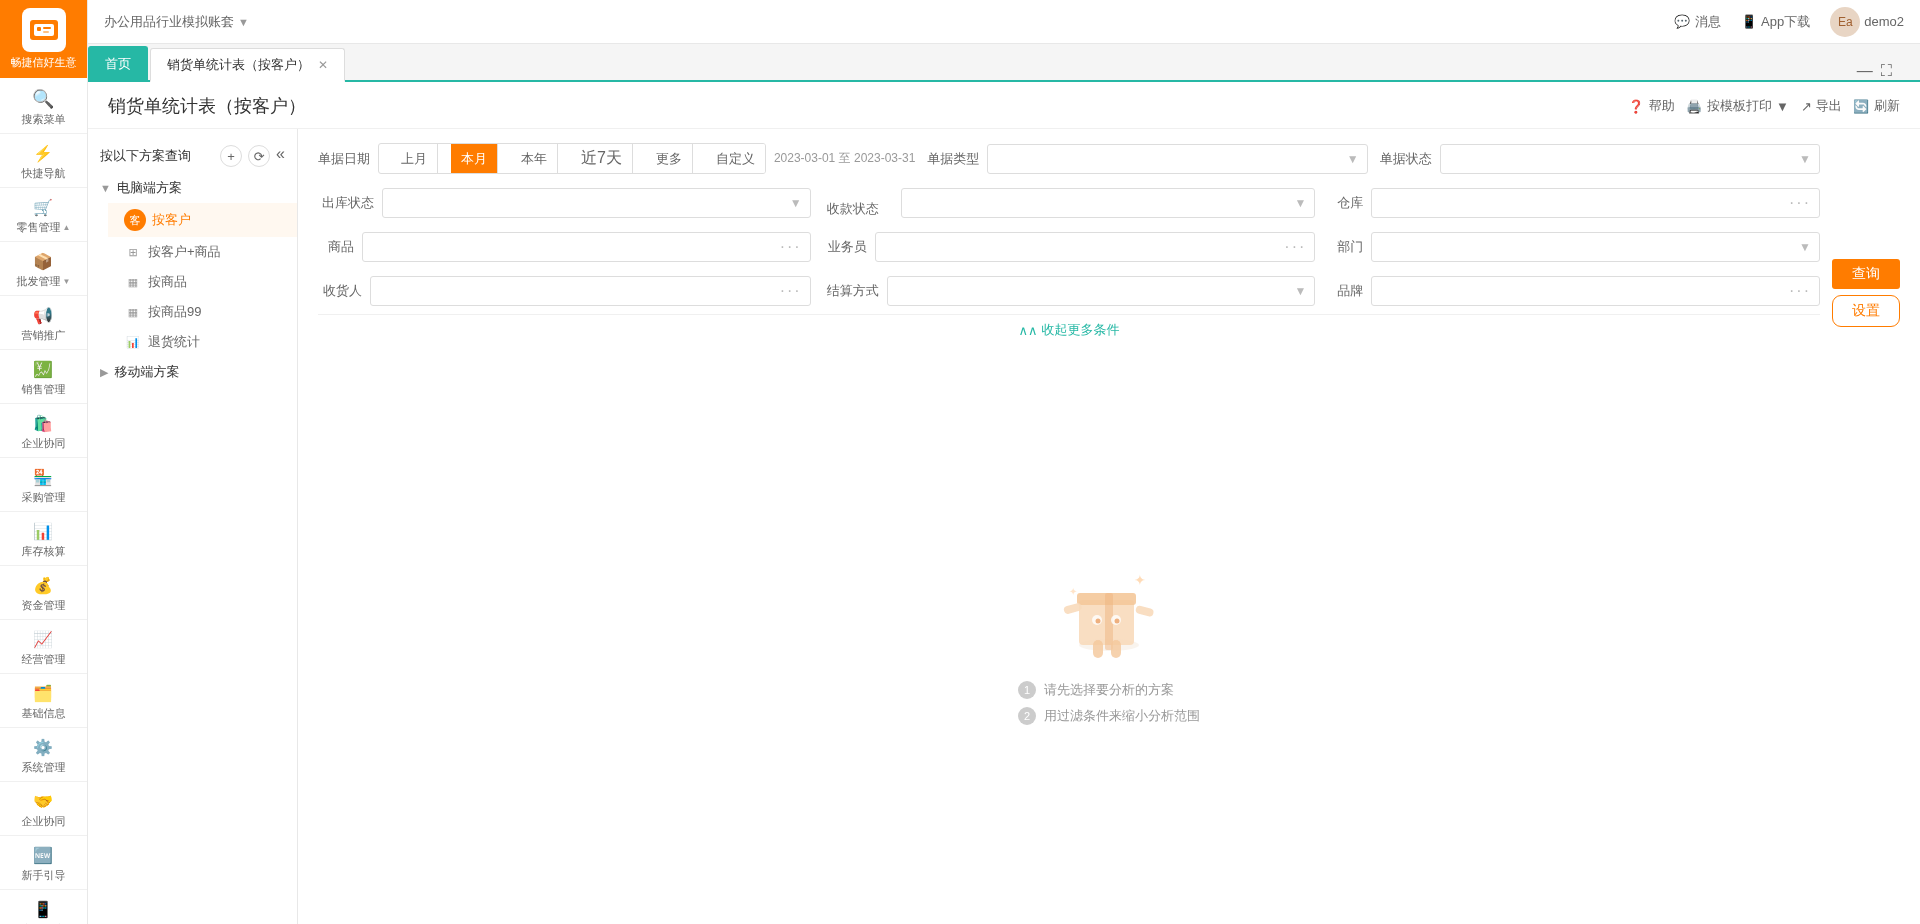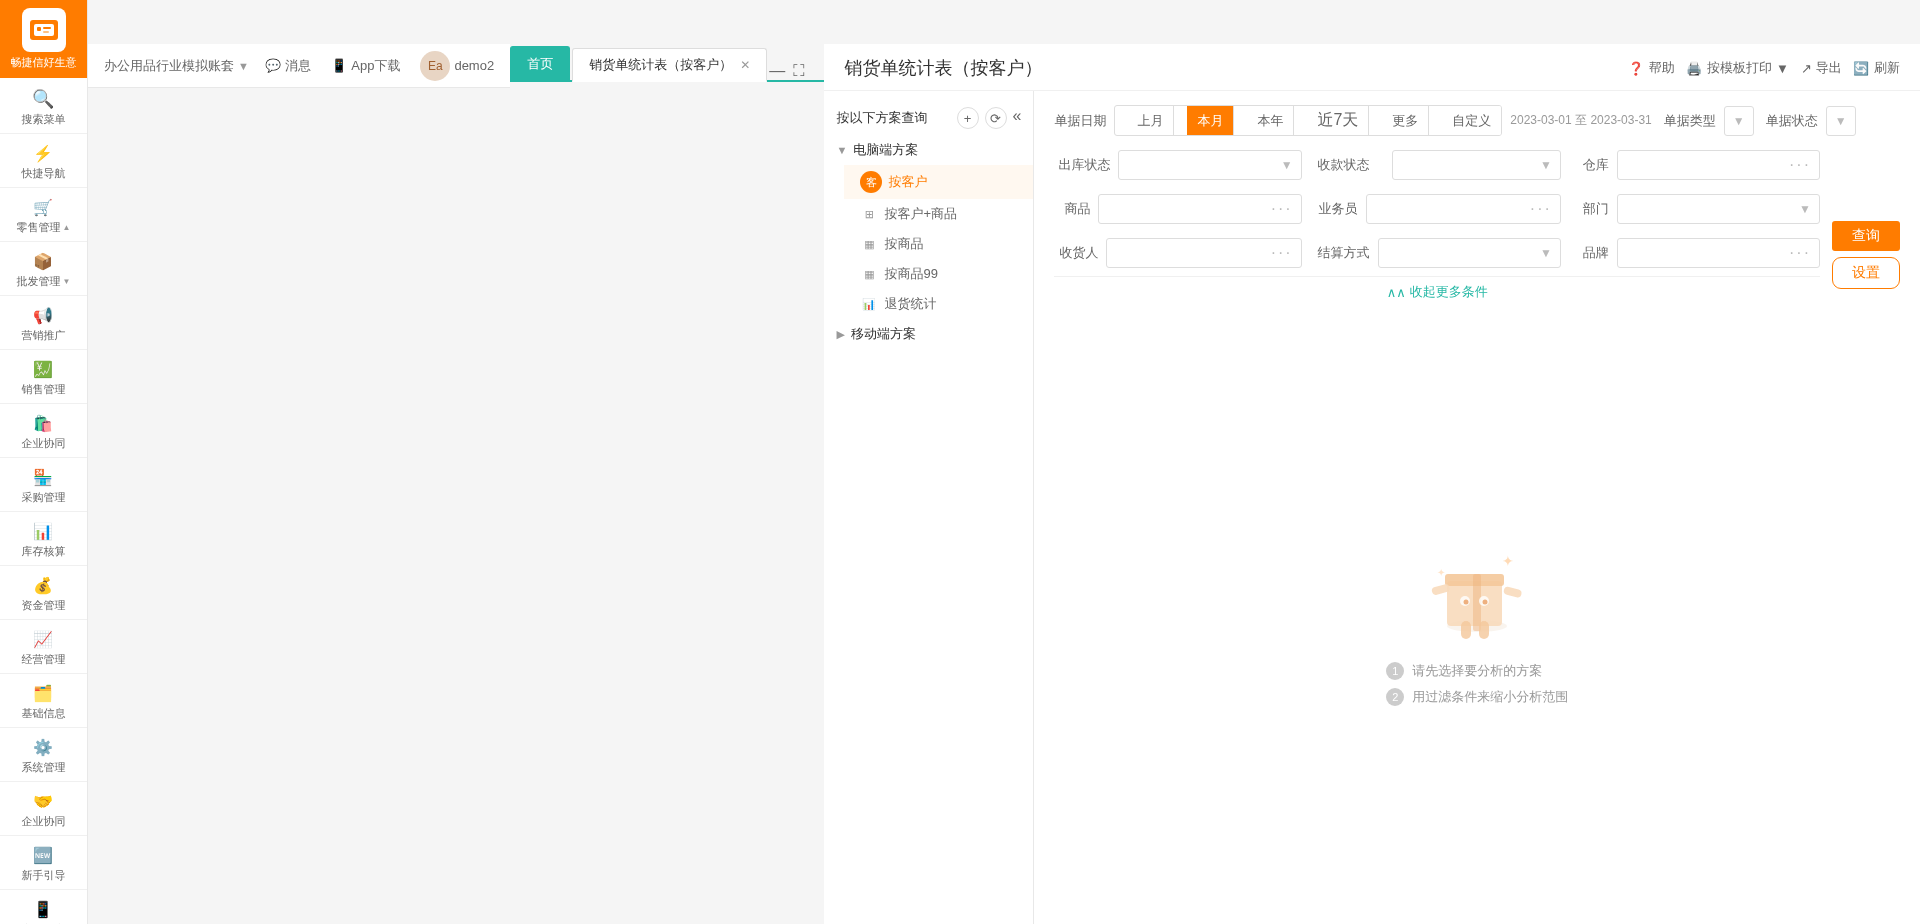--- a/index.html
+++ b/index.html
@@ -16,32 +16,32 @@
     .sidebar-search-icon { font-size: 18px; color: #999; }
     .sidebar-search-label { font-size: 11px; color: #666; margin-top: 2px; }
 
     .sidebar-nav-item { width: 100%; padding: 10px 0 6px; display: flex; flex-direction: column; align-items: center; cursor: pointer; border-bottom: 1px solid #f0f0f0; }
     .sidebar-nav-item .nav-icon { font-size: 16px; color: #999; }
     .sidebar-nav-item .nav-label { font-size: 11px; color: #666; margin-top: 3px; display: flex; align-items: center; gap: 2px; }
     .sidebar-nav-item .nav-label.has-arrow::after { content: '▲'; font-size: 8px; color: #999; }
     .sidebar-nav-item .nav-label.has-arrow-down::after { content: '▼'; font-size: 8px; color: #999; }
 
     
-    .main { flex: 1; display: flex; flex-direction: row; overflow: hidden; margin-top: 44px; }
+    .main { flex: 1; display: flex; flex-direction: column; overflow: hidden; }
 
     
     .topbar { height: 44px; background: #fff; border-bottom: 1px solid #e8e8e8; display: flex; align-items: center; padding: 0 16px; gap: 16px; flex-shrink: 0; }
     .topbar-title { font-size: 13px; color: #666; display: flex; align-items: center; gap: 4px; cursor: pointer; }
     .topbar-title .arrow { color: #999; font-size: 11px; }
     .topbar-right { margin-left: auto; display: flex; align-items: center; gap: 20px; }
     .topbar-btn { display: flex; align-items: center; gap: 4px; color: #666; cursor: pointer; font-size: 13px; }
     .topbar-avatar { width: 30px; height: 30px; border-radius: 50%; background: #e8d5c4; display: flex; align-items: center; justify-content: center; font-size: 12px; color: #a06030; }
 
     
-    .tabs { height: 38px; background: #f5f5f5; display: flex; align-items: flex-end; padding: 0 8px 0 0; flex-shrink: 0; border-bottom: 2px solid #26b8a5; }
+    .tabs { height: 38px; background: #f5f5f5; display: flex; align-items: flex-end; padding: 0 16px 0 0; flex-shrink: 0; border-bottom: 2px solid #26b8a5; }
     .tab { height: 34px; padding: 0 16px; display: flex; align-items: center; gap: 8px; cursor: pointer; font-size: 13px; color: #666; background: #e8e8e8; border: 1px solid #ddd; border-bottom: none; margin-right: 2px; border-radius: 3px 3px 0 0; }
     .tab.active { background: #fff; color: #333; border-color: #ddd; border-bottom: 2px solid #fff; margin-bottom: -2px; }
     .tab.home { background: #26b8a5; color: #fff; border-color: #26b8a5; }
     .tab-close { color: #999; font-size: 12px; cursor: pointer; }
     .tab-actions { margin-left: auto; display: flex; align-items: center; gap: 8px; padding-right: 12px; }
     .tab-action-btn { color: #666; cursor: pointer; font-size: 16px; }
 
     
     .page { flex: 1; overflow: auto; background: #fff; display: flex; flex-direction: column; }
     .page-header { padding: 12px 20px 10px; border-bottom: 1px solid #f0f0f0; display: flex; align-items: center; justify-content: space-between; }
@@ -340,21 +340,21 @@
           </div>
 
           <div style="display:grid; grid-template-columns:1fr 1fr 1fr; gap:12px; margin-bottom:14px; align-items:center;">
             <div style="display:flex; align-items:center; gap:8px;">
               <span style="color:#666;font-size:13px;white-space:nowrap;width:56px;text-align:right;">出库状态</span>
               <div class="filter-select" style="flex:1;">
                 <span></span>
                 <span class="arrow">▼</span>
               </div>
             </div>
-            <div style="display:flex; align-items:center; gap:22px;">
+            <div style="display:flex; align-items:flex-end; gap:22px;">
               <span style="color:#666;font-size:13px;white-space:nowrap;width:56px;text-align:right;">收款状态</span>
               <div class="filter-select" style="flex:1;">
                 <span></span>
                 <span class="arrow">▼</span>
               </div>
             </div>
             <div style="display:flex; align-items:center; gap:8px;">
               <span style="color:#666;font-size:13px;white-space:nowrap;width:36px;text-align:right;">仓库</span>
               <div class="filter-select" style="flex:1;">
                 <span></span>

